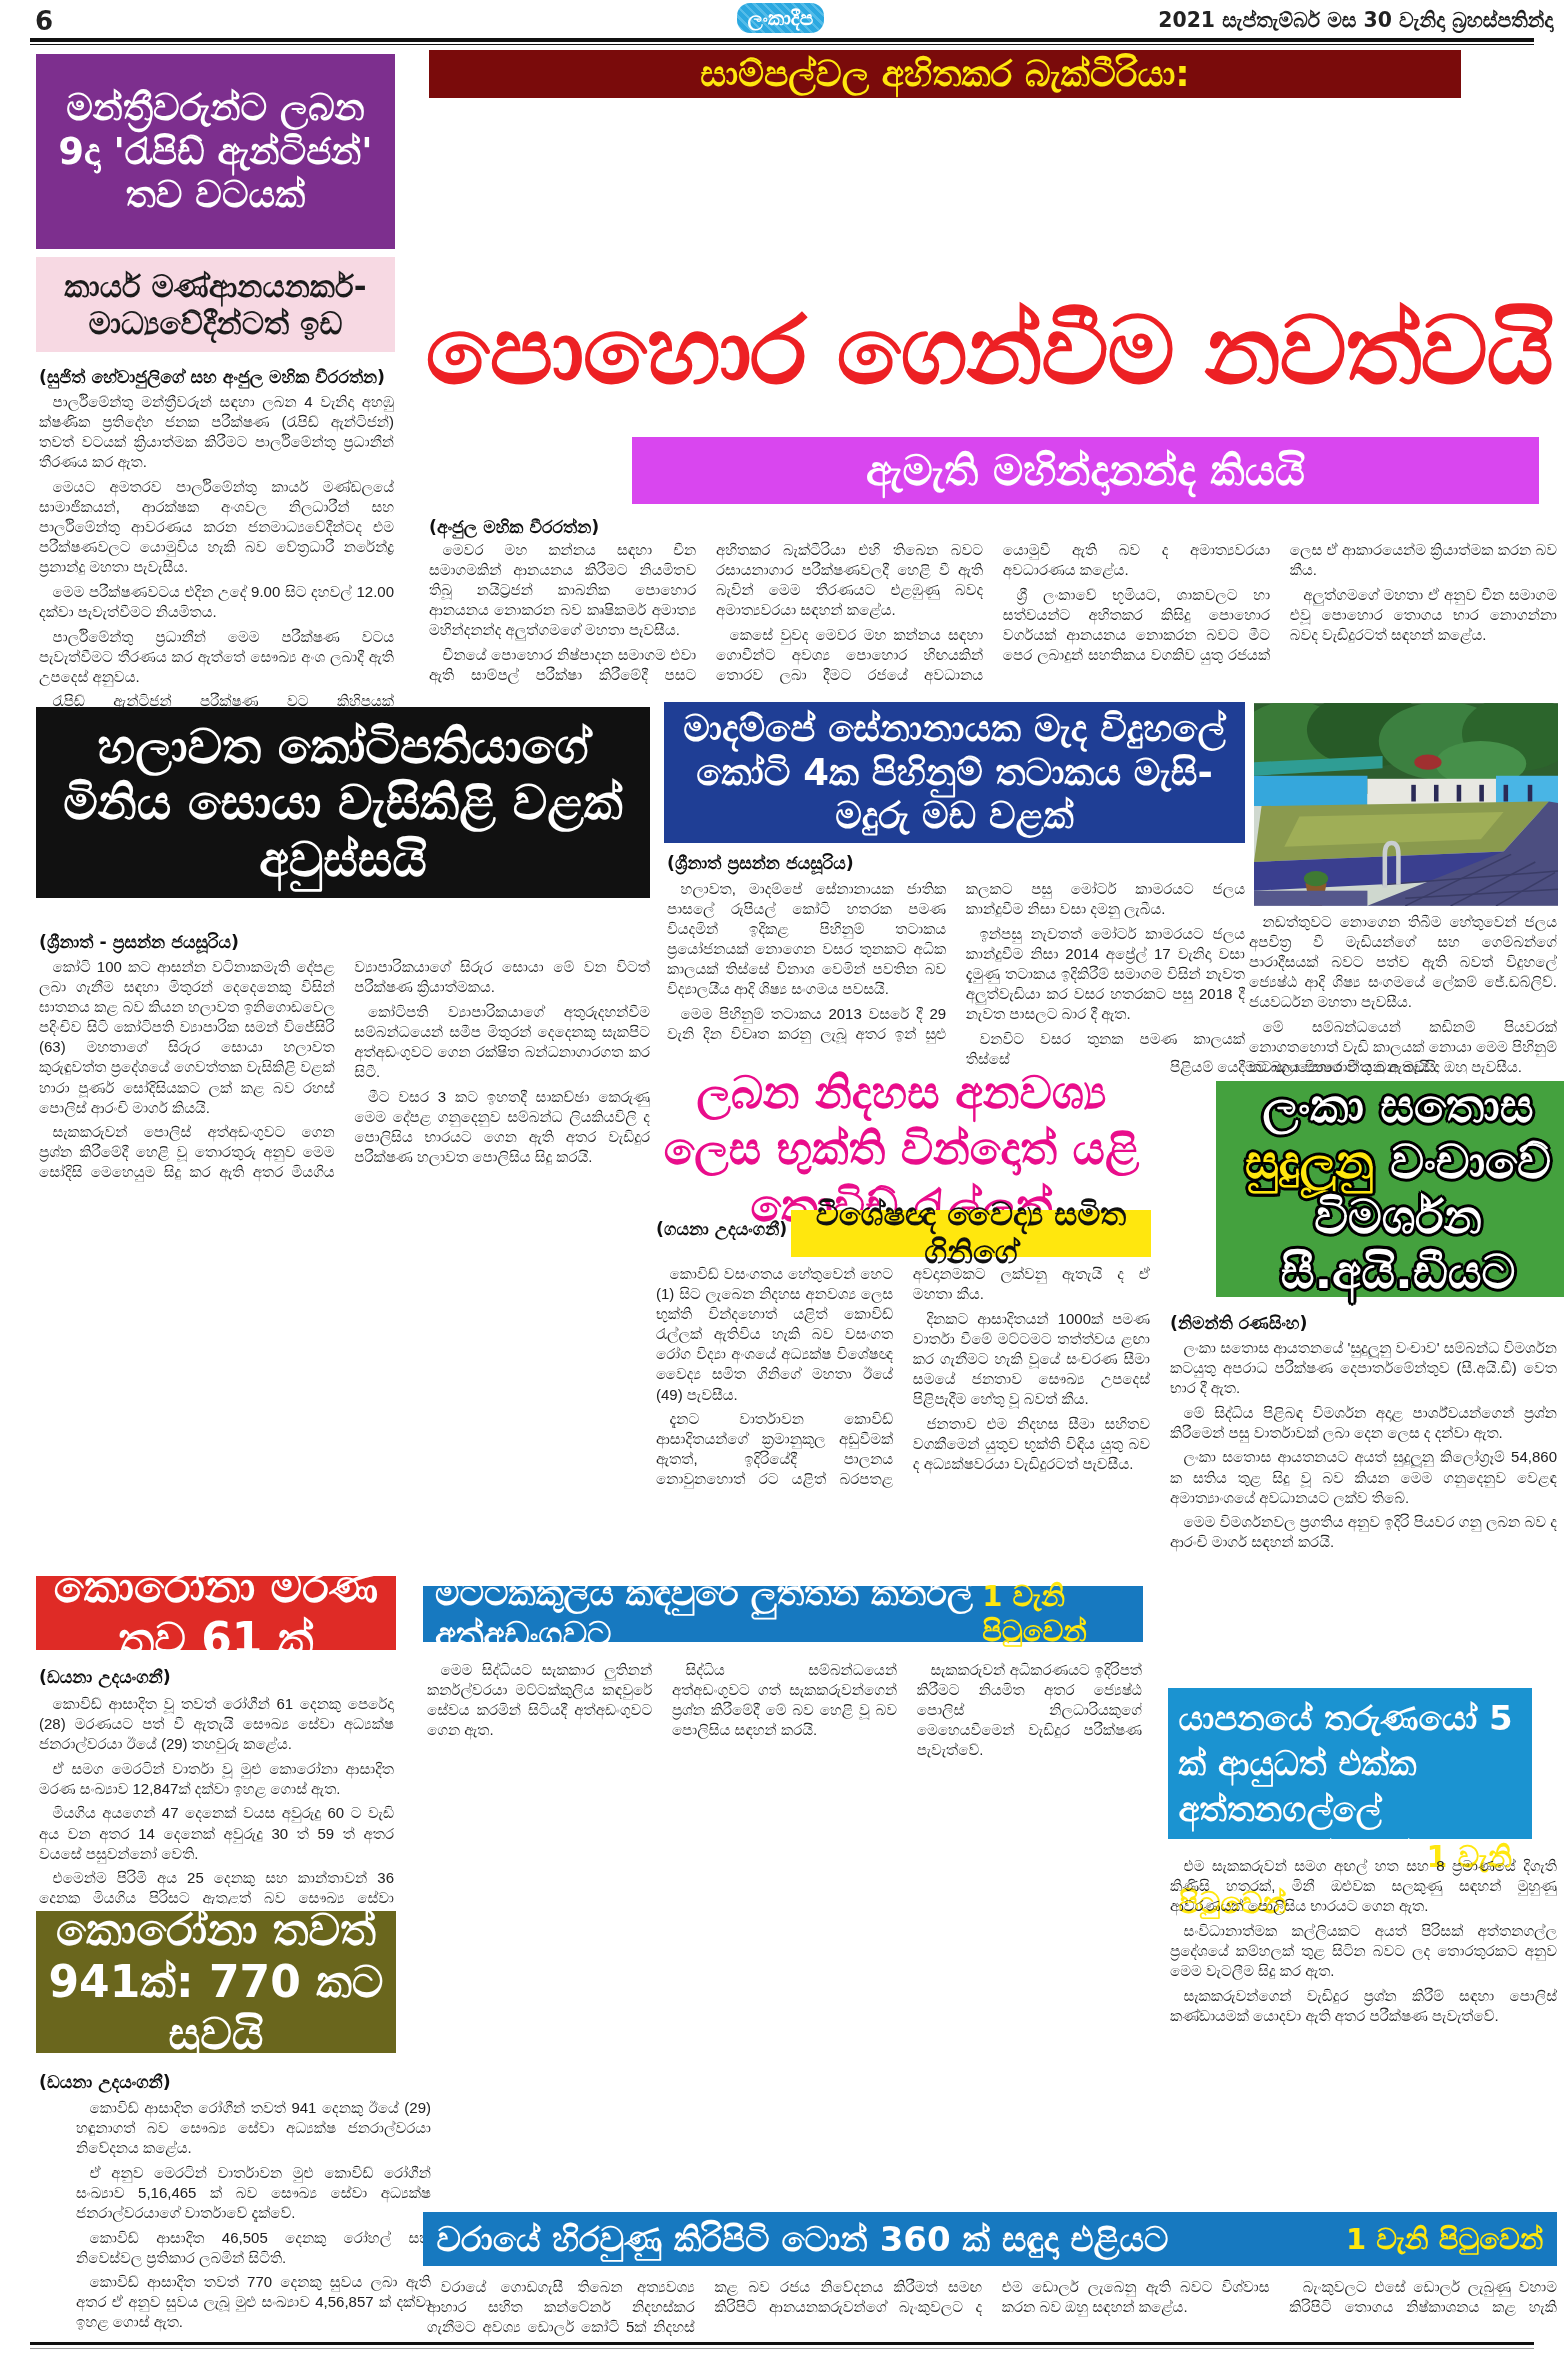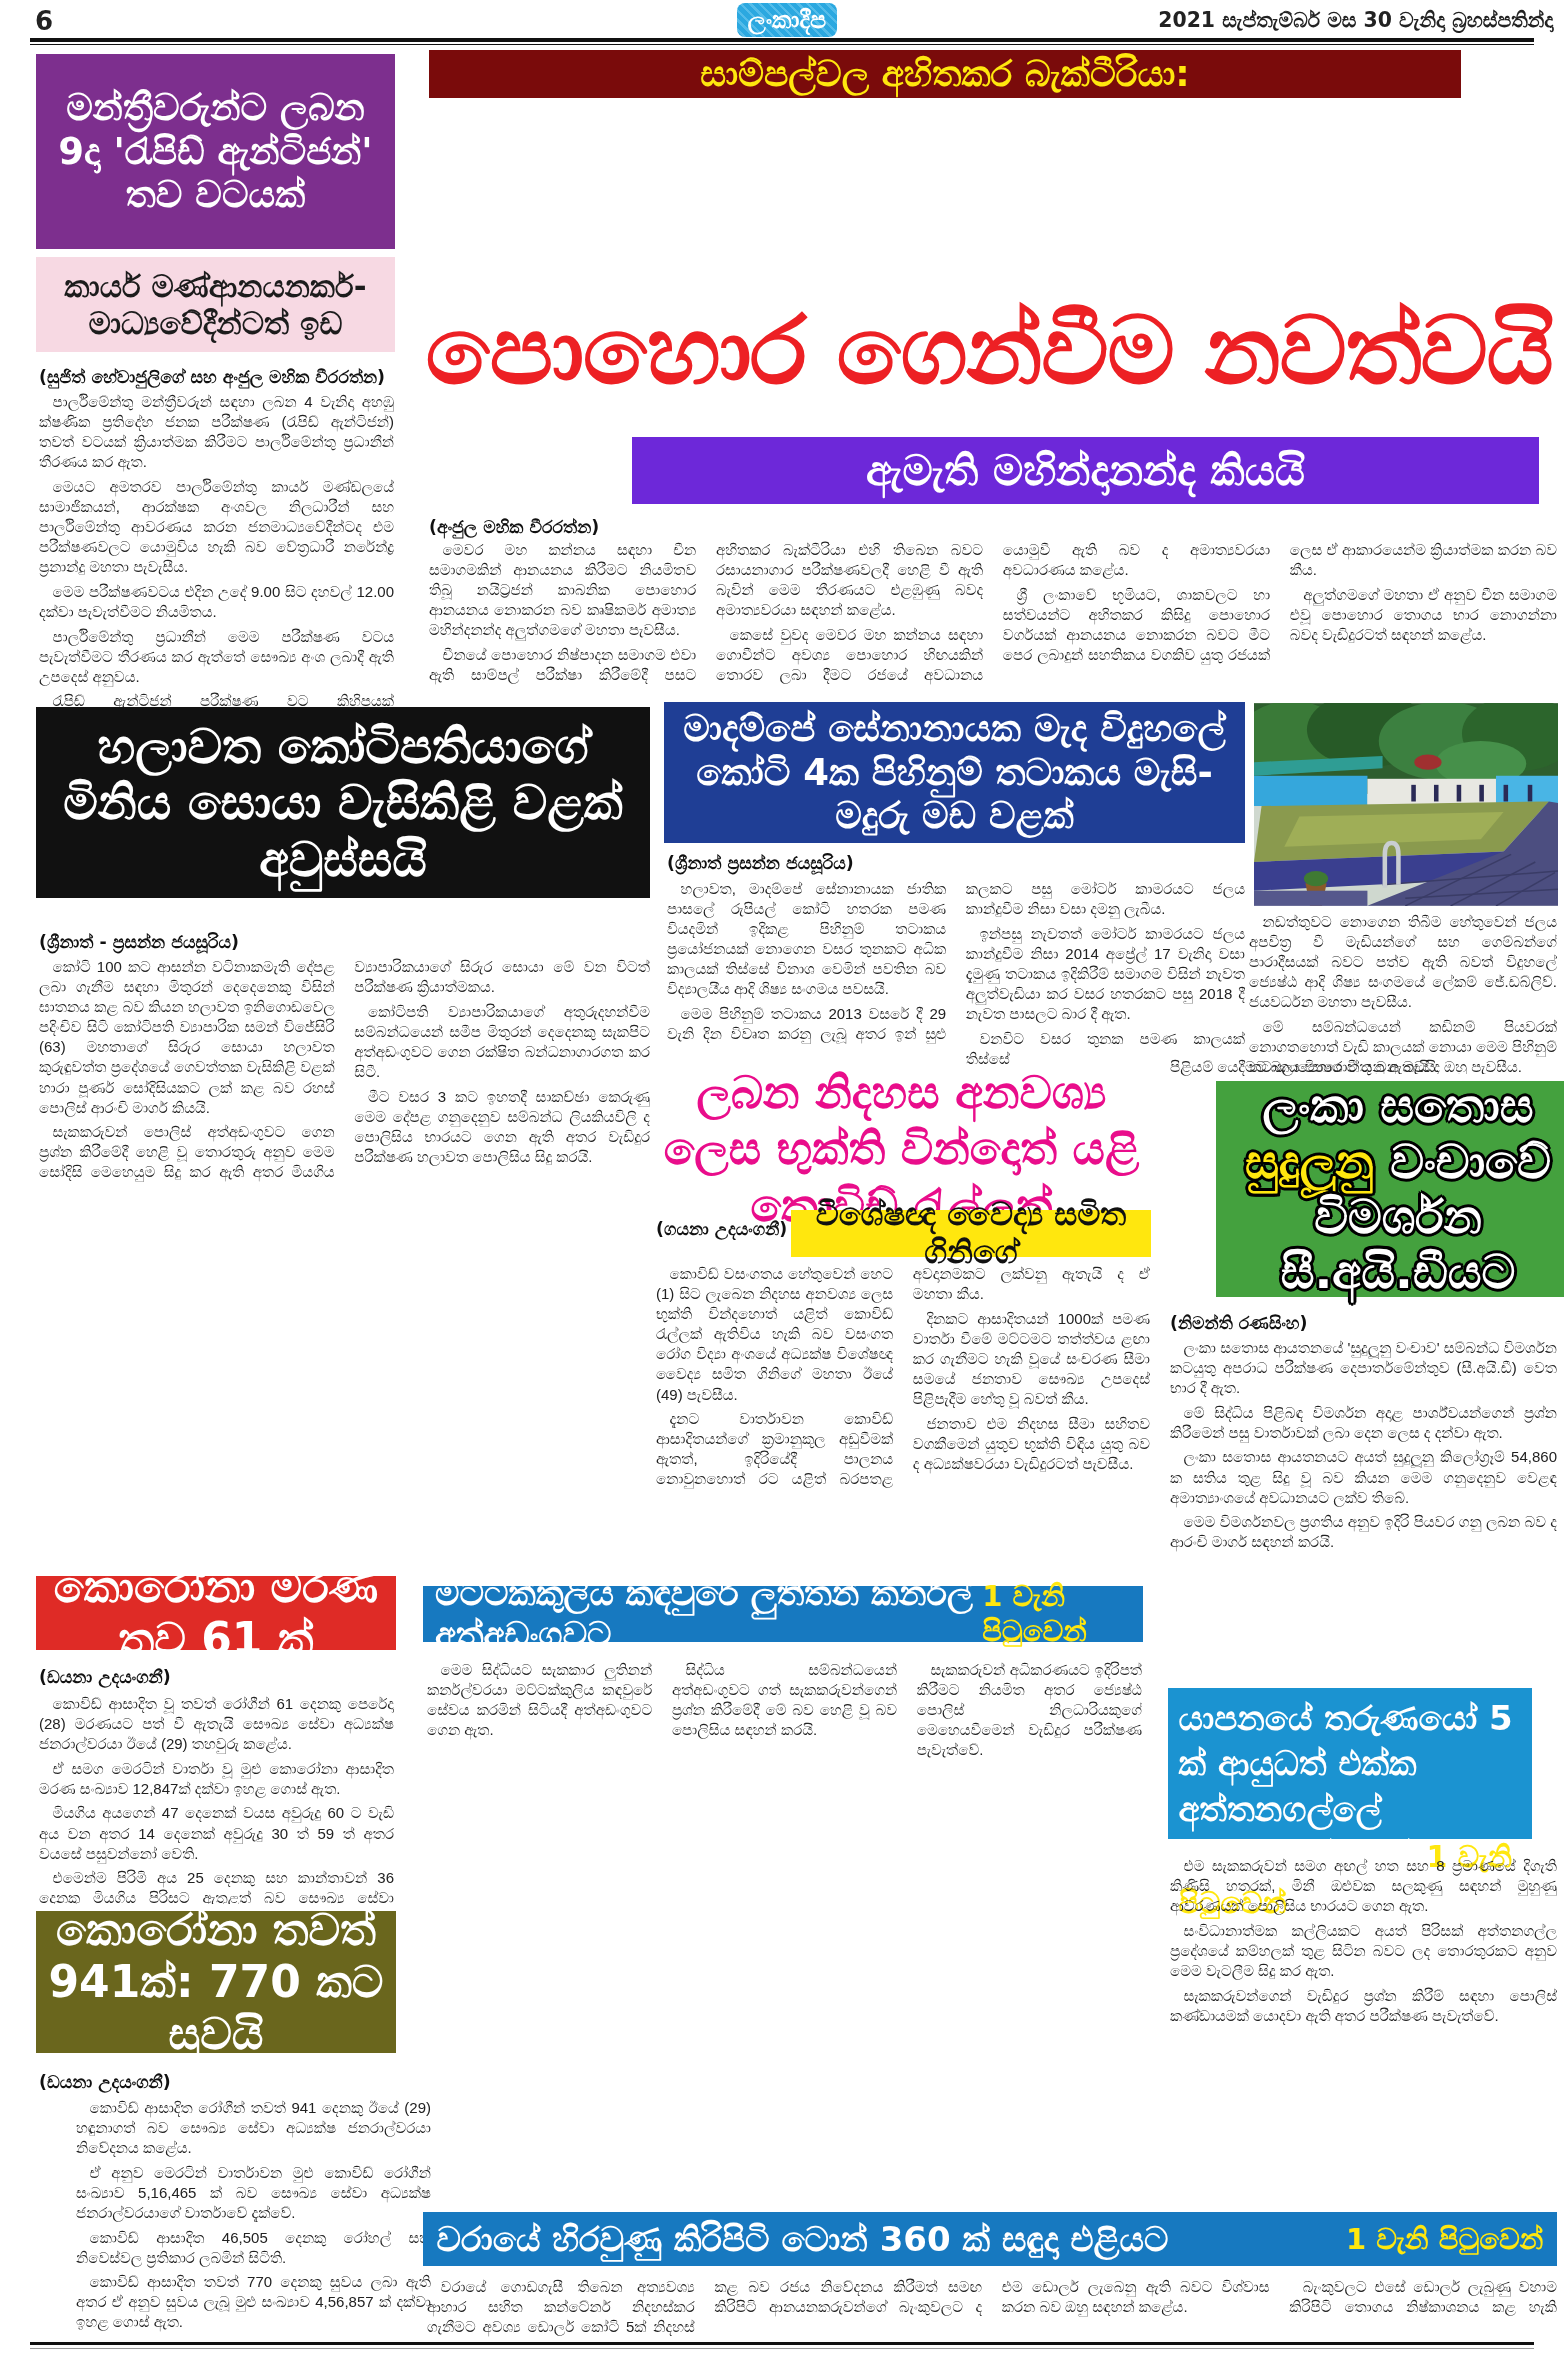--- a/index.html
+++ b/index.html
@@ -2,21 +2,21 @@
 <html style="font-size:12px"><head>
 <meta charset="utf-8">
 <style>
   html,body{margin:0;padding:0;background:#e8e8e8;}
   #page{position:relative;width:1564px;height:2354px;background:#ffffff;
         font-family:"DejaVu Sans",sans-serif;color:#1a1a1a;overflow:hidden;}
   .abs{position:absolute;}
   .hdr-num{font-size:26px;font-weight:bold;color:#222;}
   .hdr-date{font-size:20.4px;font-weight:bold;color:#222;}
   .logo{background:repeating-linear-gradient(45deg,#2ba8e0 0 4.5px,#54bce9 4.5px 6.8px);
-        color:#fff;font-weight:bold;font-size:24px;padding:3px 10.6px;border-radius:8px;}
+        color:#fff;font-weight:bold;font-size:20px;padding:3px 10.6px;border-radius:13px;}
   .rule{background:#111;}
   .boxhead{display:flex;align-items:center;justify-content:center;text-align:center;
            font-weight:800;line-height:1.18;}
   .byline{font-weight:bold;font-size:17.4px;color:#111;}
   .body-flow{font-family:Liberation Sans, sans-serif;font-size:15px;line-height:1.34;
              text-align:justify;color:#222;column-gap:19.7px;}
   .body-flow p{margin:0 0 4.5px 0;text-indent:13.6px;}
   .cols2{columns:2;}
   .cols3{columns:3;}
   .cols4{columns:4;}
@@ -43,21 +43,21 @@
     <p>පාර්ලිමේන්තු මන්ත්‍රීවරුන් සඳහා ලබන 4 වැනිදා අහඹු ක්ෂණික ප්‍රතිදේහ ජනක පරීක්ෂණ (රැපිඩ් ඇන්ටිජන්) තවත් වටයක් ක්‍රියාත්මක කිරීමට පාර්ලිමේන්තු ප්‍රධානීන් තීරණය කර ඇත.</p>
     <p>මෙයට අමතරව පාර්ලිමේන්තු කාර්ය මණ්ඩලයේ සාමාජිකයන්, ආරක්ෂක අංශවල නිලධාරීන් සහ පාර්ලිමේන්තු ආවරණය කරන ජනමාධ්‍යවේදීන්ටද එම පරීක්ෂණවලට යොමුවිය හැකි බව වේත්‍රධාරී නරේන්ද්‍ර ප්‍රනාන්දු මහතා පැවැසීය.</p>
     <p>මෙම පරීක්ෂණවටය එදින උදේ 9.00 සිට දහවල් 12.00 දක්වා පැවැත්වීමට නියමිතය.</p>
     <p>පාර්ලිමේන්තු ප්‍රධානීන් මෙම පරීක්ෂණ වටය පැවැත්වීමට තීරණය කර ඇත්තේ සෞඛ්‍ය අංශ ලබාදී ඇති උපදෙස් අනුවය.</p>
     <p>රැපිඩ් ඇන්ටිජන් පරීක්ෂණ වට කිහිපයක් පාර්ලිමේන්තුවේදී මෙයට පෙරද පැවැත්විණි.</p>
     <p>පාර්ලිමේන්තුව ලබන 4 වැනිදා උදේ 10.00 ට යළි රැස්වීමට නියමිතය.</p>
   </div>
 
   <div class="abs boxhead" style="left:429px;top:50px;width:1032px;height:48px;background:#7a0b0b;color:#ffe70e;font-size:36px;">සාම්පල්වල අහිතකර බැක්ටීරියා:</div>
   <div class="abs boxhead" style="left:420px;top:274px;width:1138px;height:155px;color:#ed2024;font-size:94px;font-weight:800;letter-spacing:-1.5px;">පොහොර ගෙන්වීම නවත්වයි</div>
-  <div class="abs boxhead" style="left:632px;top:437px;width:907px;height:67px;background:#6d28d9;color:#fff;font-size:42px;">ඇමැති මහින්දානන්ද කියයි</div>
+  <div class="abs boxhead" style="left:632px;top:437px;width:907px;height:67px;background:#d946ef;color:#fff;font-size:42px;">ඇමැති මහින්දානන්ද කියයි</div>
   <div class="abs" style="left:429px;top:517px;width:1128px;height:172px;">
     <div class="byline" style="margin-bottom:3px;">(අංජුල මහික වීරරත්න)</div>
     <div class="body-flow cols4" style="height:148px;overflow:hidden;">
       <p>මෙවර මහ කන්නය සඳහා චීන සමාගමකින් ආනයනය කිරීමට නියමිතව තිබූ නයිට්‍රජන් කාබනික පොහොර ආනයනය නොකරන බව කෘෂිකර්ම අමාත්‍ය මහින්දනන්ද අලුත්ගමගේ මහතා පැවසීය.</p>
       <p>චීනයේ පොහොර නිෂ්පාදන සමාගම එවා ඇති සාම්පල් පරීක්ෂා කිරීමේදී පසට අහිතකර බැක්ටීරියා එහි තිබෙන බවට රසායනාගාර පරීක්ෂණවලදී හෙළි වී ඇති බැවින් මෙම තීරණයට එළඹුණු බවද අමාත්‍යවරයා සඳහන් කළේය.</p>
       <p>කෙසේ වුවද මෙවර මහ කන්නය සඳහා ගොවීන්ට අවශ්‍ය පොහොර හිඟයකින් තොරව ලබා දීමට රජයේ අවධානය යොමුවී ඇති බව ද අමාත්‍යවරයා අවධාරණය කළේය.</p>
       <p>ශ්‍රී ලංකාවේ භූමියට, ශාකවලට හා සත්වයන්ට අහිතකර කිසිදු පොහොර වර්ගයක් ආනයනය නොකරන බවට මීට පෙර ලබාදුන් සහතිකය වගකිව යුතු රජයක් ලෙස ඒ ආකාරයෙන්ම ක්‍රියාත්මක කරන බව කීය.</p>
       <p>අලුත්ගමගේ මහතා ඒ අනුව චීන සමාගම එවූ පොහොර තොගය භාර නොගන්නා බවද වැඩිදුරටත් සඳහන් කළේය.</p>
     </div>
   </div>

